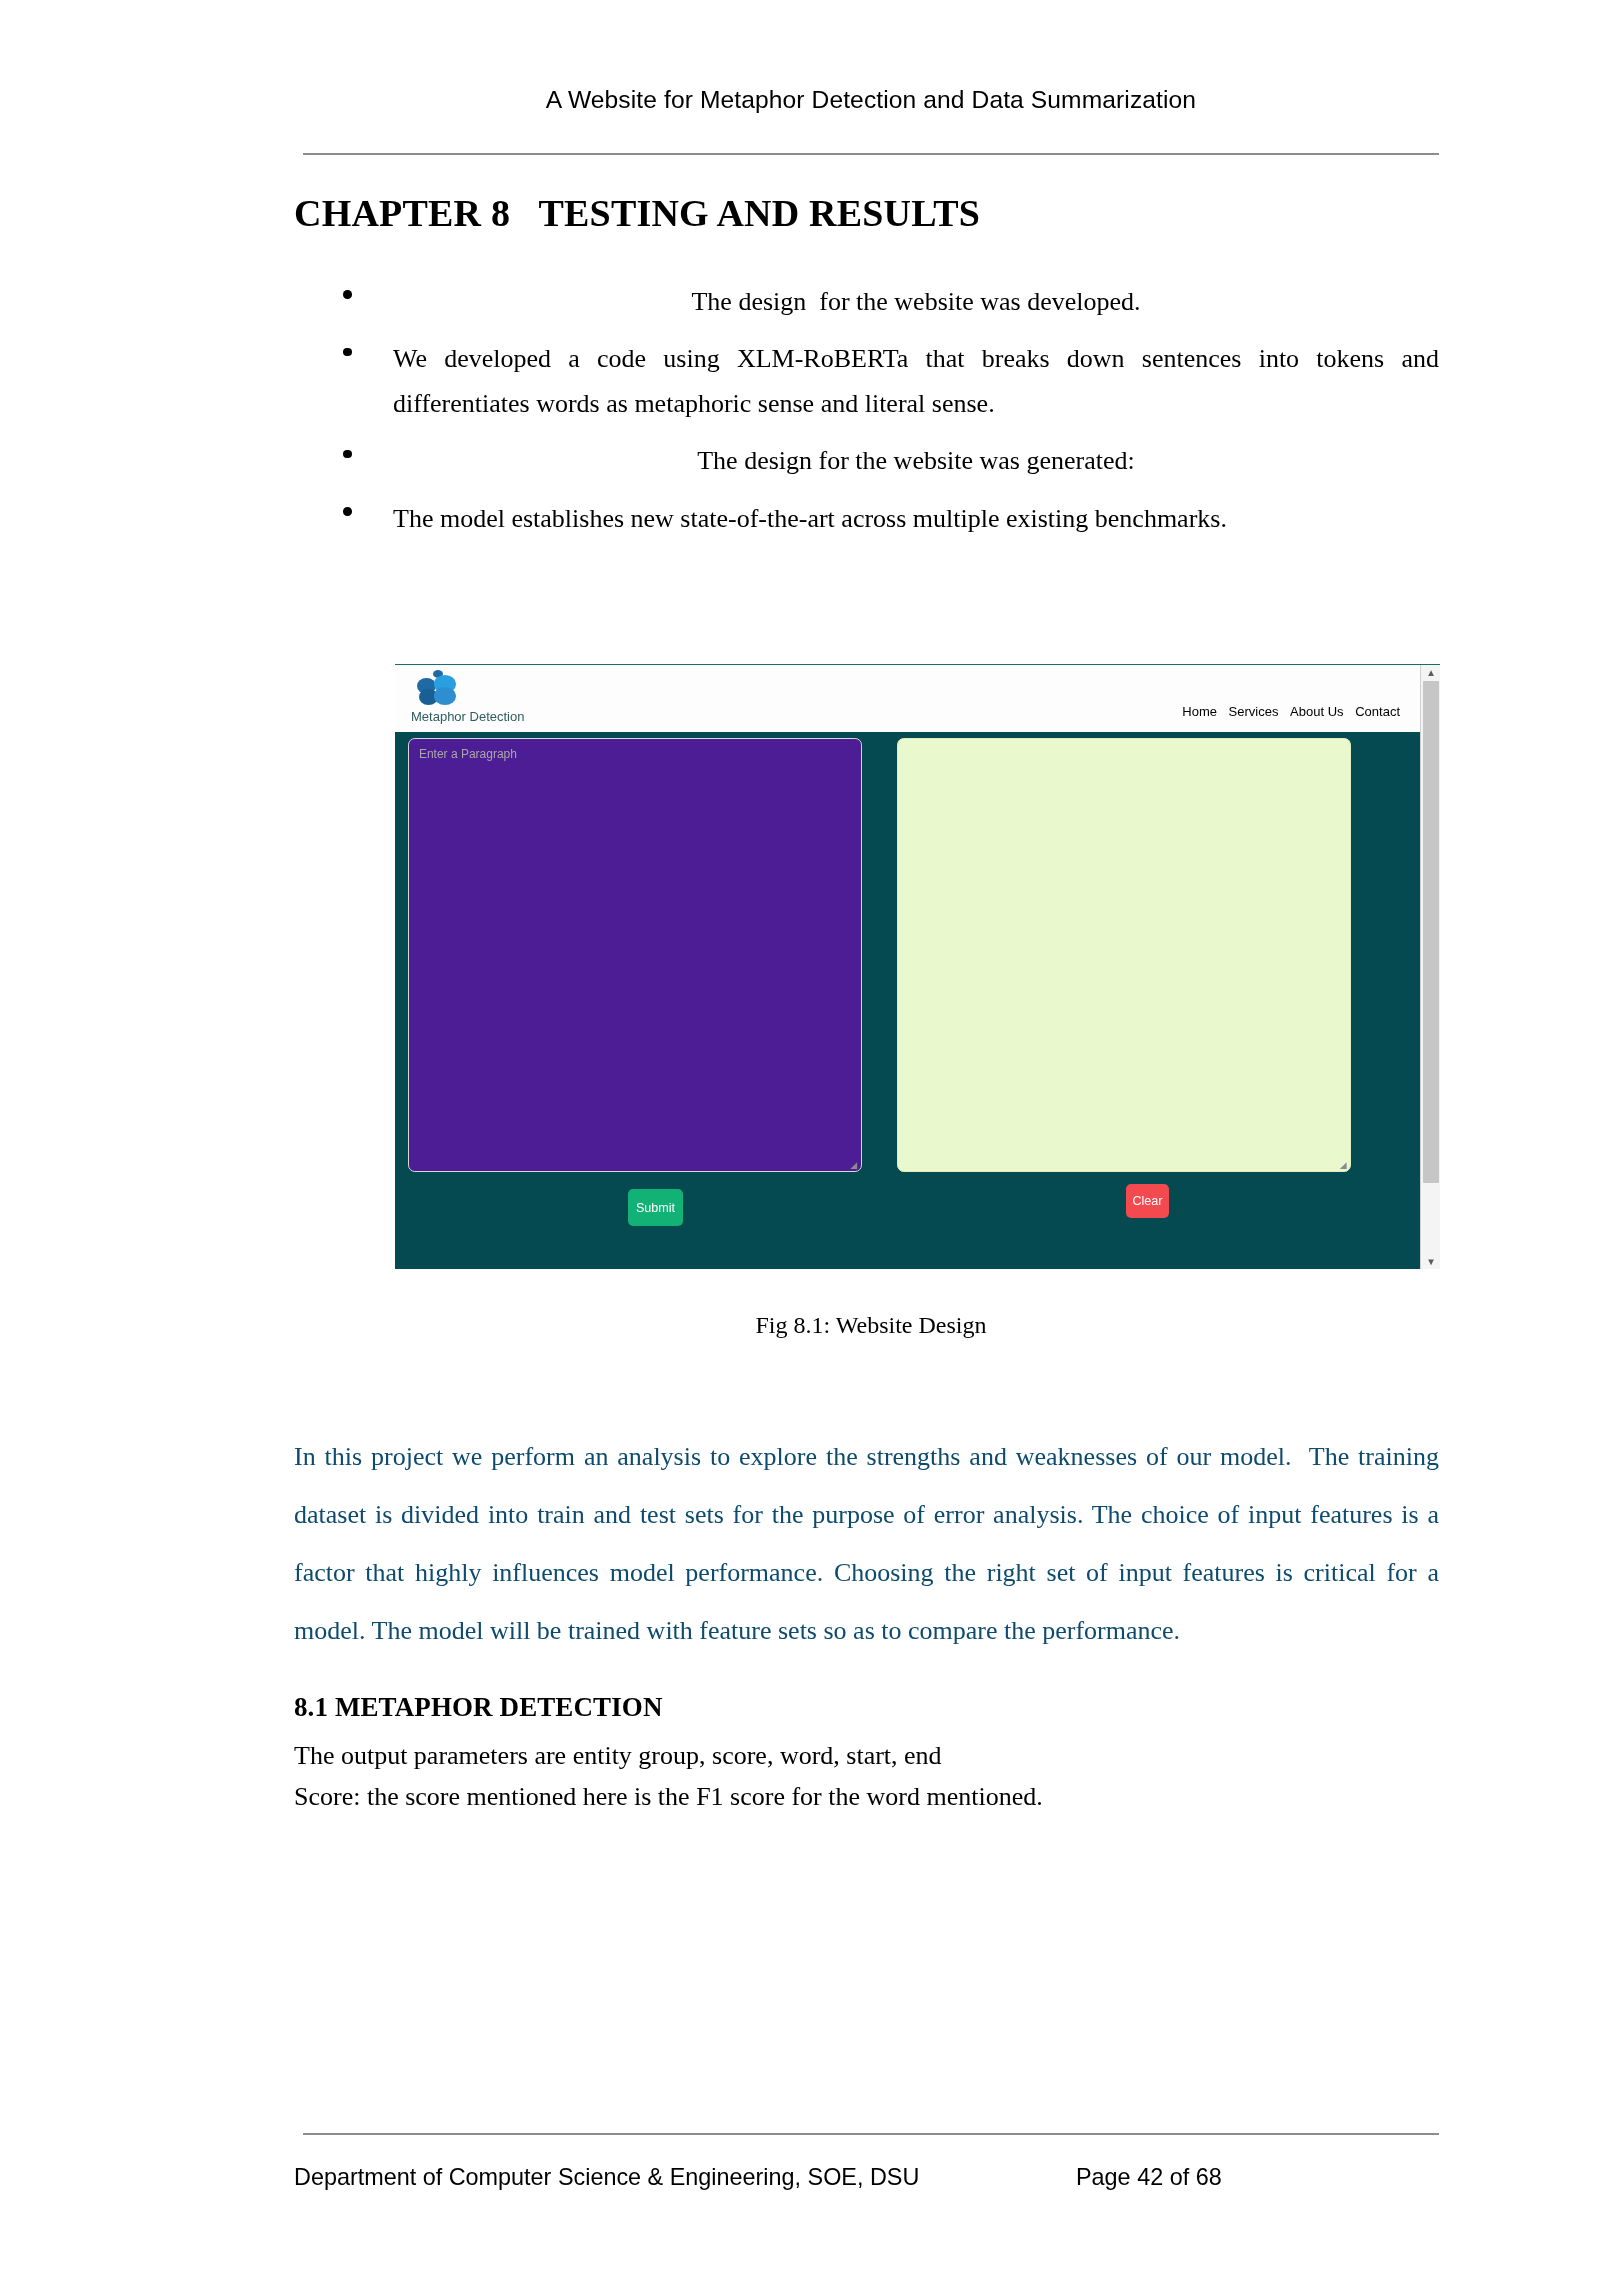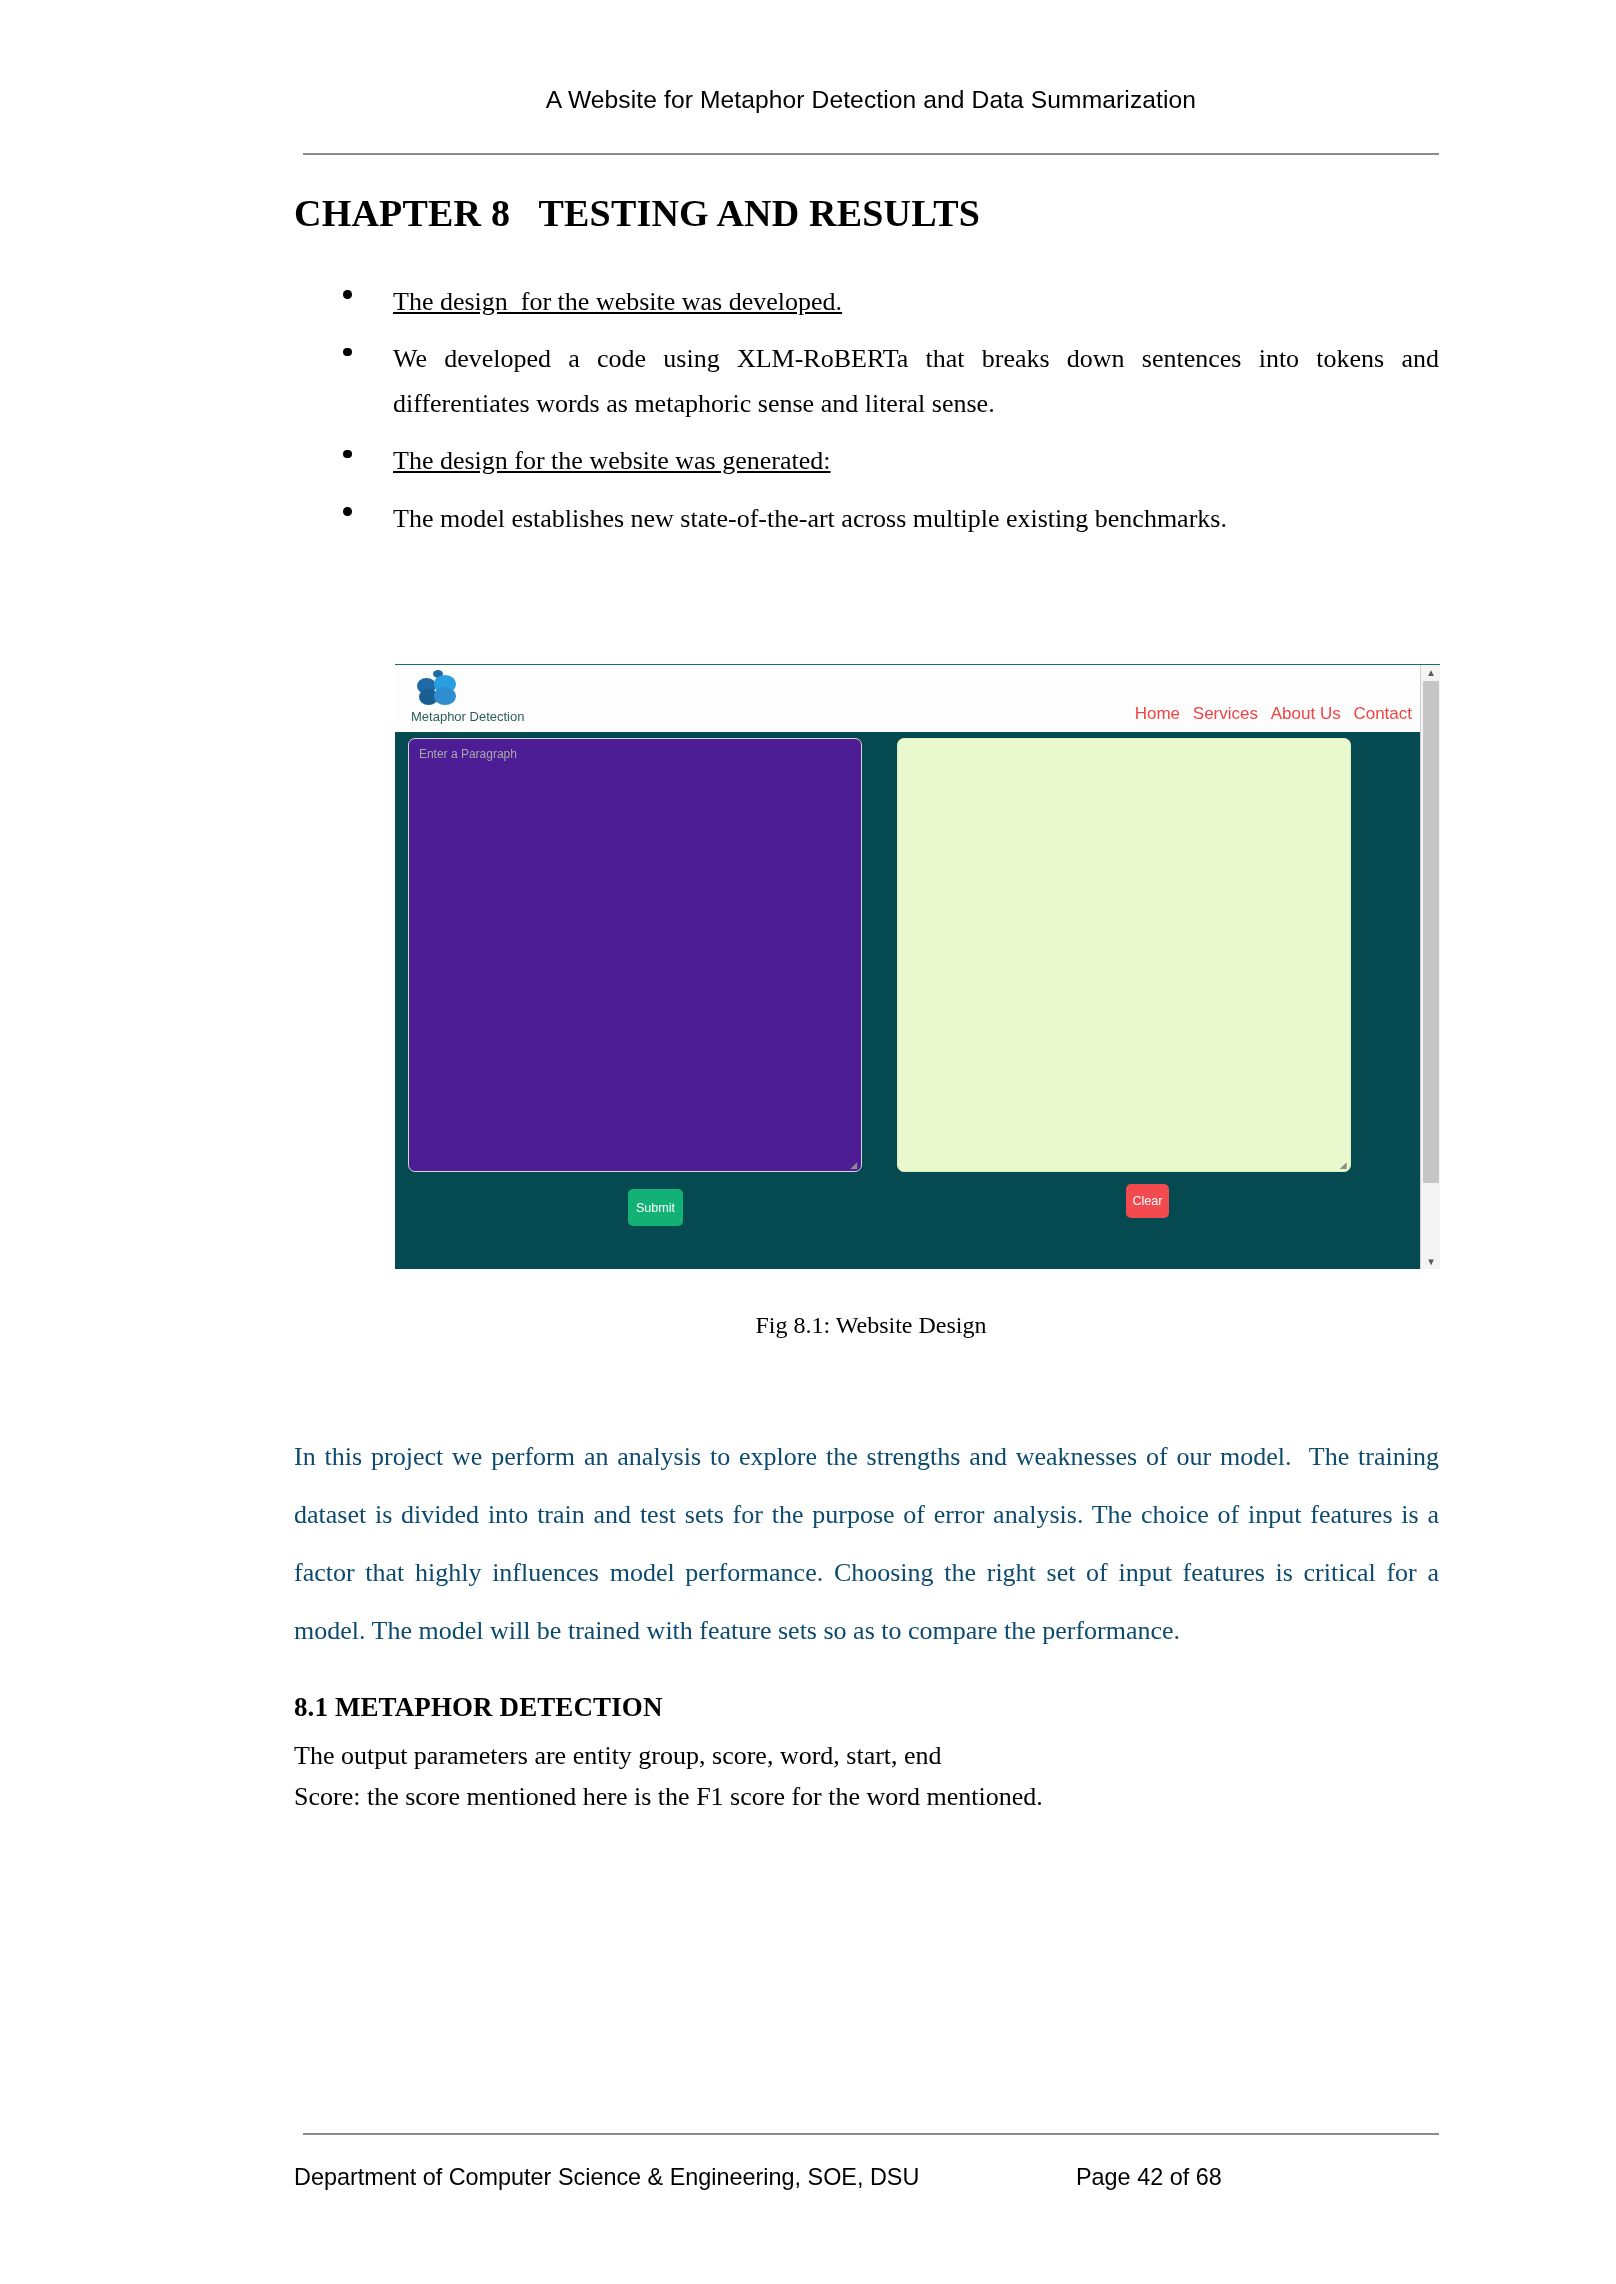--- a/index.html
+++ b/index.html
@@ -78,21 +78,21 @@
     display: block;
     margin-left: 50px;
     font-family: "Liberation Serif", serif;
     font-size: 26px;
     line-height: 1.72;
     color: #000000;
     text-align: justify;
     text-justify: inter-word;
     white-space: pre-wrap;
   }
-  .bullet-text.nojust { text-align: left; text-decoration: underline; }
+  .bullet-text.nojust { text-align: center; }
 
   
   .figure-wrap {
     position: absolute;
     left: 395px;
     top: 664px;
     width: 1045px;
     height: 605px;
     background: #ffffff;
     border-top: 1.7px solid #1c6a6e;
@@ -135,25 +135,25 @@
   .logo .l-head { left: 16px; top: 0px; width: 10.3px; height: 8px; background: #1f6aa5; }
   .brand-text {
     margin-top: 1.7px;
     font-family: "Liberation Sans", sans-serif;
     font-size: 13px;
     color: #2f5d5f;
     white-space: nowrap;
   }
   .nav-links {
     position: absolute;
-    right: 8px;
+    right: 20px;
     top: 39px;
     font-family: "Liberation Sans", sans-serif;
-    font-size: 17px;
-    color: #ef4444;
+    font-size: 13px;
+    color: #000000;
     white-space: nowrap;
   }
   .nav-links span { margin-left: 8px; }
   .nav-links span:first-child { margin-left: 0; }
 
   .site-body {
     position: absolute;
     left: 0;
     top: 67px;
     right: 0;

